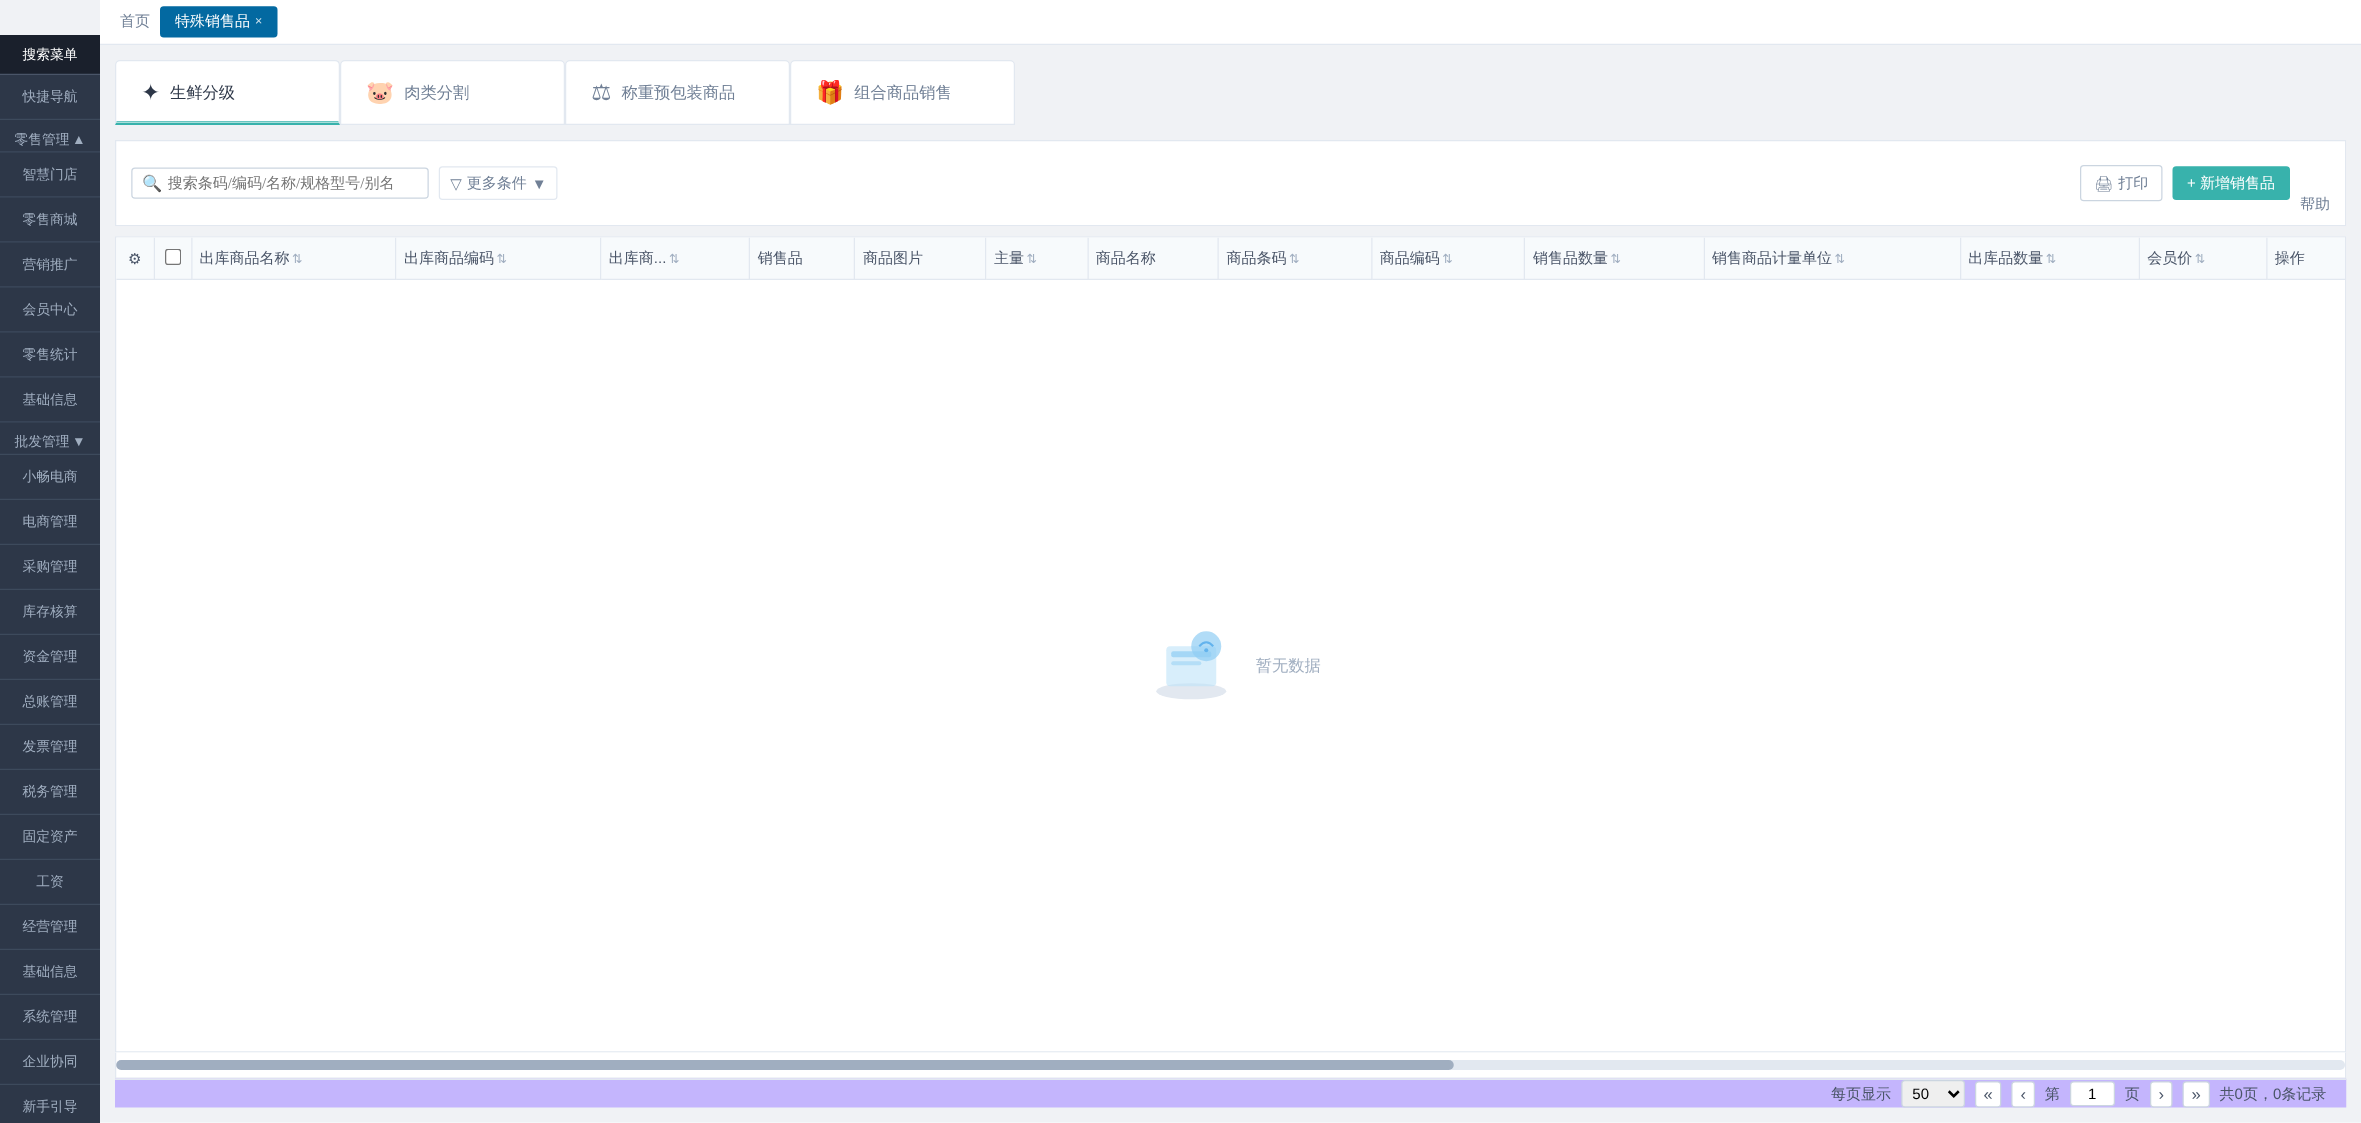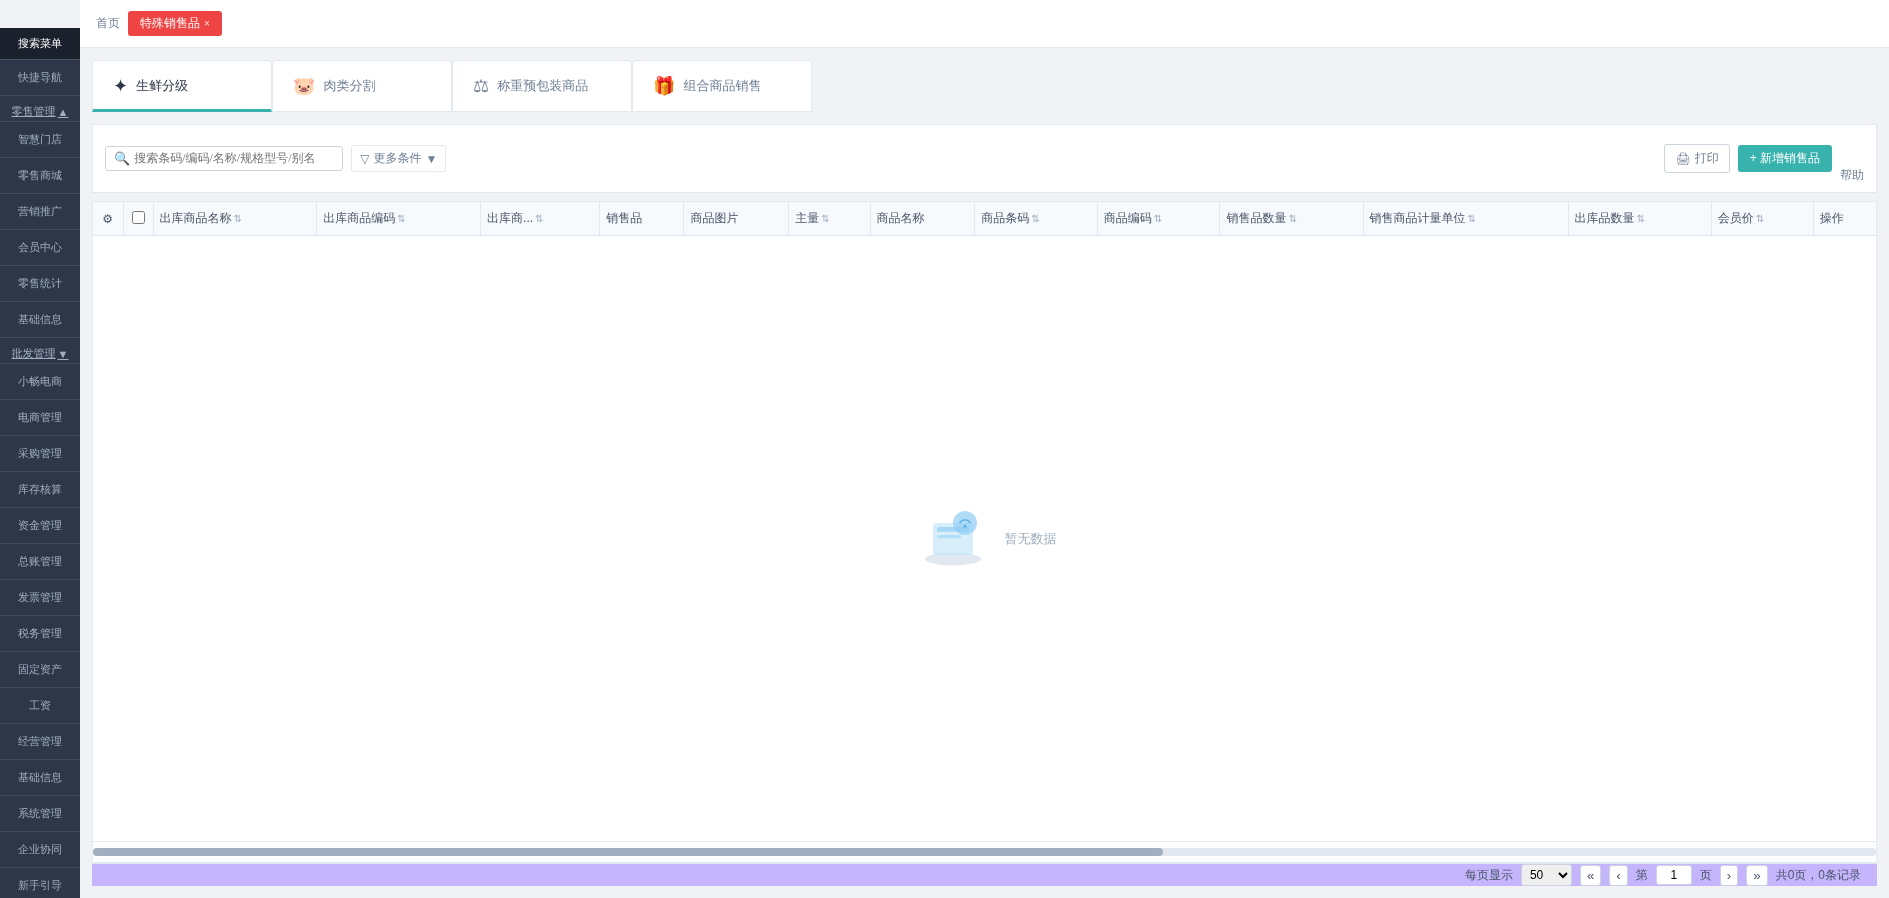--- a/index.html
+++ b/index.html
@@ -45,21 +45,20 @@
       padding: 8px 4px 2px;
       text-align: right;
       cursor: pointer;
       color: #a0aec0;
       font-size: 11px;
       border-bottom: 1px solid #3d4a5c;
       display: flex;
       align-items: center;
       justify-content: center;
       gap: 2px;
-      text-decoration: underline;
     }
 
     
     .sidebar-bottom {
       margin-top: auto;
       border-top: 1px solid #4a5568;
       padding: 8px 0;
       text-align: center;
       color: #a0aec0;
       cursor: pointer;
@@ -72,31 +71,31 @@
       display: flex;
       flex-direction: column;
       overflow: hidden;
     }
 
     
     .topbar {
       background: #fff;
       border-bottom: 1px solid #e2e8f0;
       padding: 0 16px;
-      height: 48px;
+      height: 36px;
       display: flex;
       align-items: center;
       gap: 8px;
     }
     .topbar-breadcrumb {
       font-size: 12px;
       color: #718096;
     }
     .topbar-tab {
-      background: #ef4444;
+      background: #0369a1;
       color: #fff;
       padding: 4px 12px;
       border-radius: 3px;
       font-size: 12px;
       cursor: pointer;
       display: flex;
       align-items: center;
       gap: 4px;
       justify-content: center;
     }

